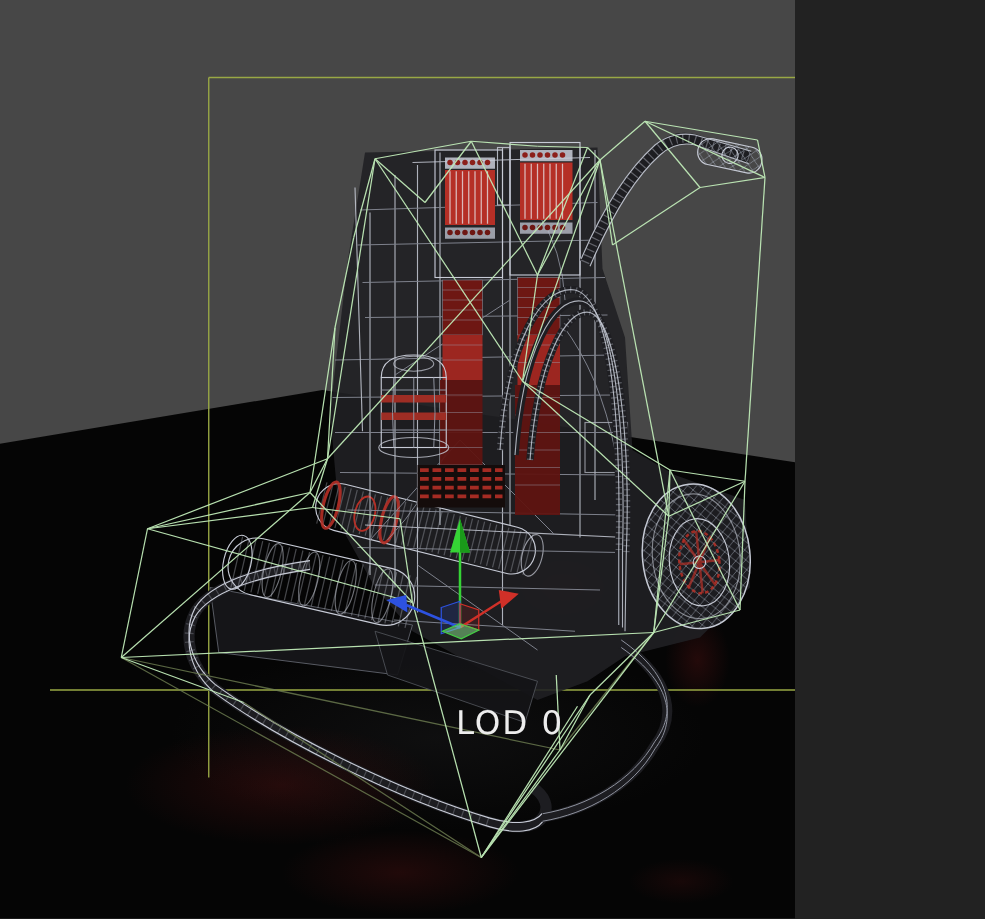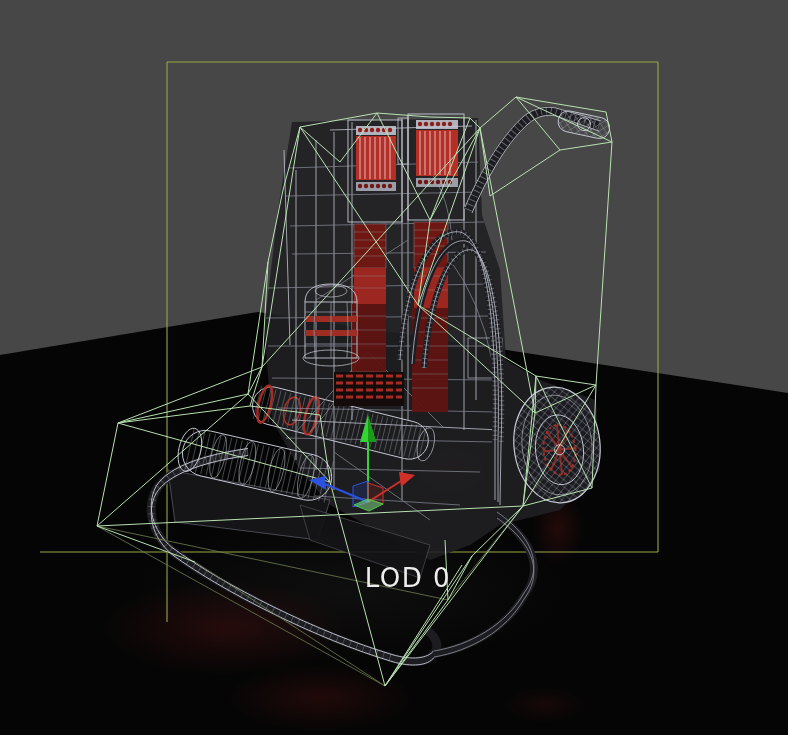--- a/index.html
+++ b/index.html
@@ -1,16 +1,16 @@
 <!DOCTYPE html>
 <html style="--c-background: #474747; --c-floor: #050505; --c-bounds-box: #99a845; --c-collision-mesh: #c0ebb8; --c-collision-dim: #6f7f52; --c-wire: #c7cbd6; --c-wire-dark: #8e929e; --c-model-fill: #202024; --c-accent-red: #b52f26; --c-accent-red-dark: #6e1713; --c-gizmo-x: #d03028; --c-gizmo-y: #35d435; --c-gizmo-z: #2d52e0; --c-label: #ededed;"><head>
 <meta charset="utf-8">
 <style>
   html,body{margin:0;padding:0;background:#222;}
-  #viewport{position:relative;width:788px;height:735px;overflow:hidden;
+  #viewport{position:relative;width:636px;height:735px;overflow:hidden;
     font-family:"DejaVu Sans","Liberation Sans",sans-serif;}
   svg{position:absolute;inset:0;display:block;}
   .bg{fill:var(--c-background,#474747);}
   .floor{fill:var(--c-floor,#050505);}
   .bbox{stroke:var(--c-bounds-box,#99a845);stroke-width:1.1;fill:none;}
   .col{stroke:var(--c-collision-mesh,#c0ebb8);stroke-width:1;fill:none;opacity:.95;}
   .cold{stroke:var(--c-collision-dim,#6f7f52);stroke-width:1;fill:none;opacity:.8;}
   .wire{stroke:var(--c-wire,#c7cbd6);fill:none;stroke-width:.9;}
   .wired{stroke:var(--c-wire-dark,#8e929e);fill:none;stroke-width:.8;}
   .dk{fill:var(--c-model-fill,#202024);}

